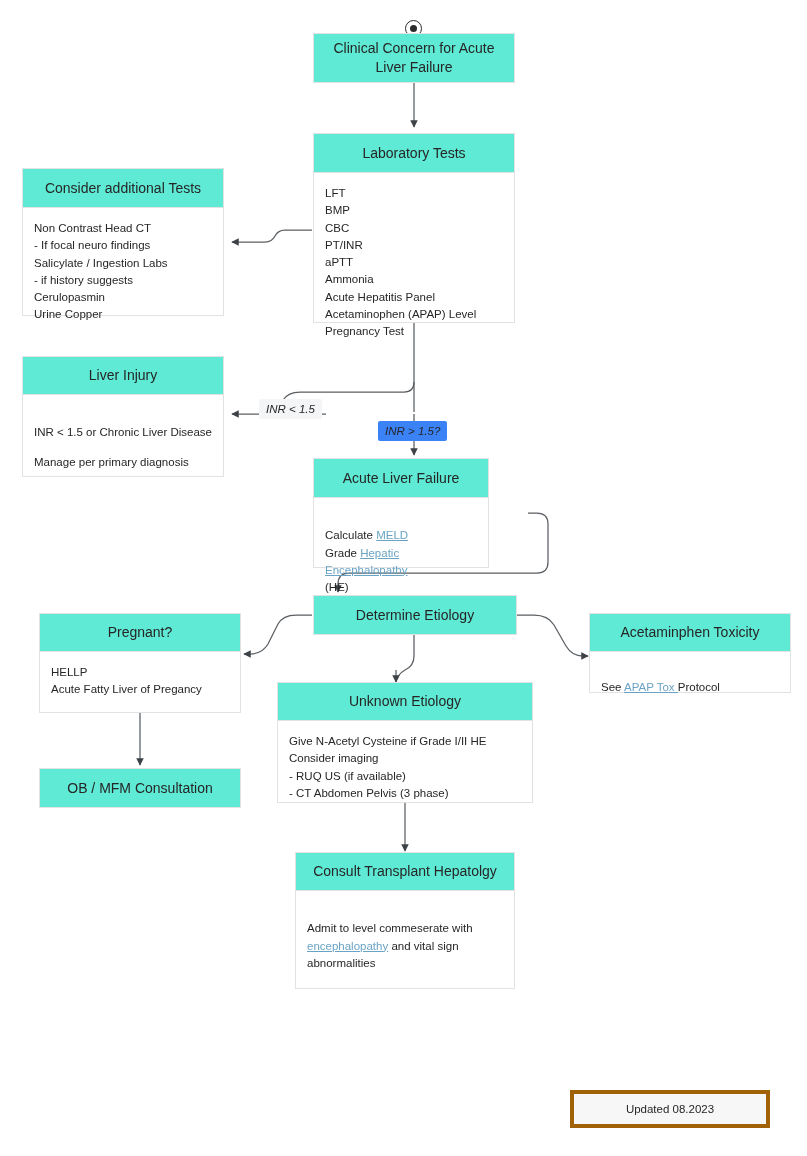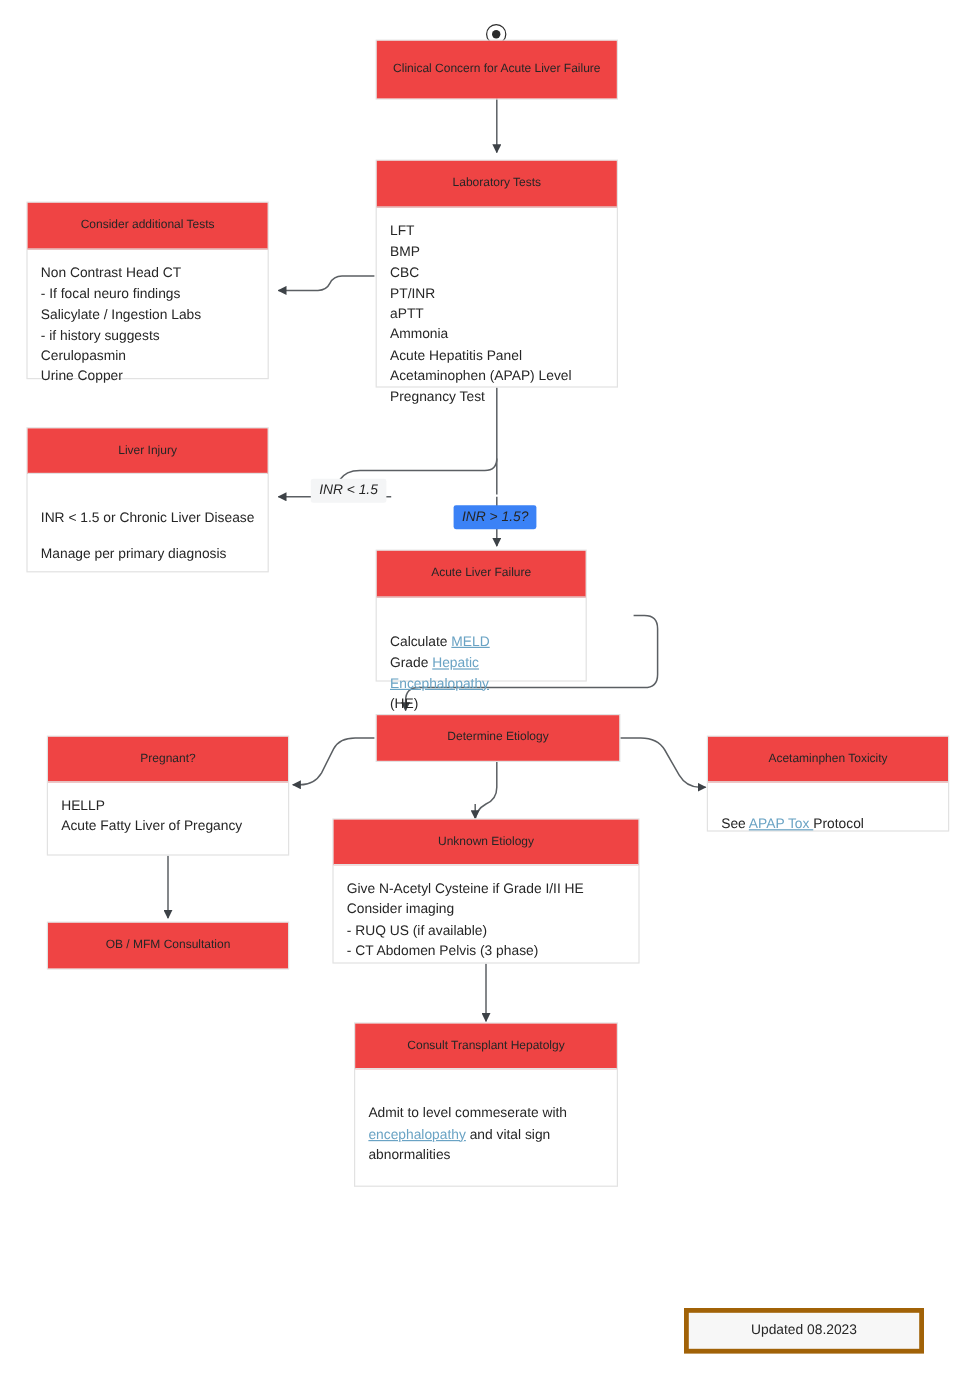--- a/index.html
+++ b/index.html
@@ -28,24 +28,24 @@
     height: 1156px;
     pointer-events: none;
   }
   .node {
     position: absolute;
     background: #ffffff;
     border: 1px solid #e2e2e2;
     box-sizing: border-box;
   }
   .node-header {
-    background: #ef4444;
+    background: #5eead4;
     border-bottom: 1px solid #e2e2e2;
     text-align: center;
-    font-size: 10px;
+    font-size: 14px;
     color: #262626;
     line-height: 1.35;
     padding: 0 6px;
     display: flex;
     align-items: center;
     justify-content: center;
     box-sizing: border-box;
   }
   .node-header.no-body {
     border-bottom: none;

